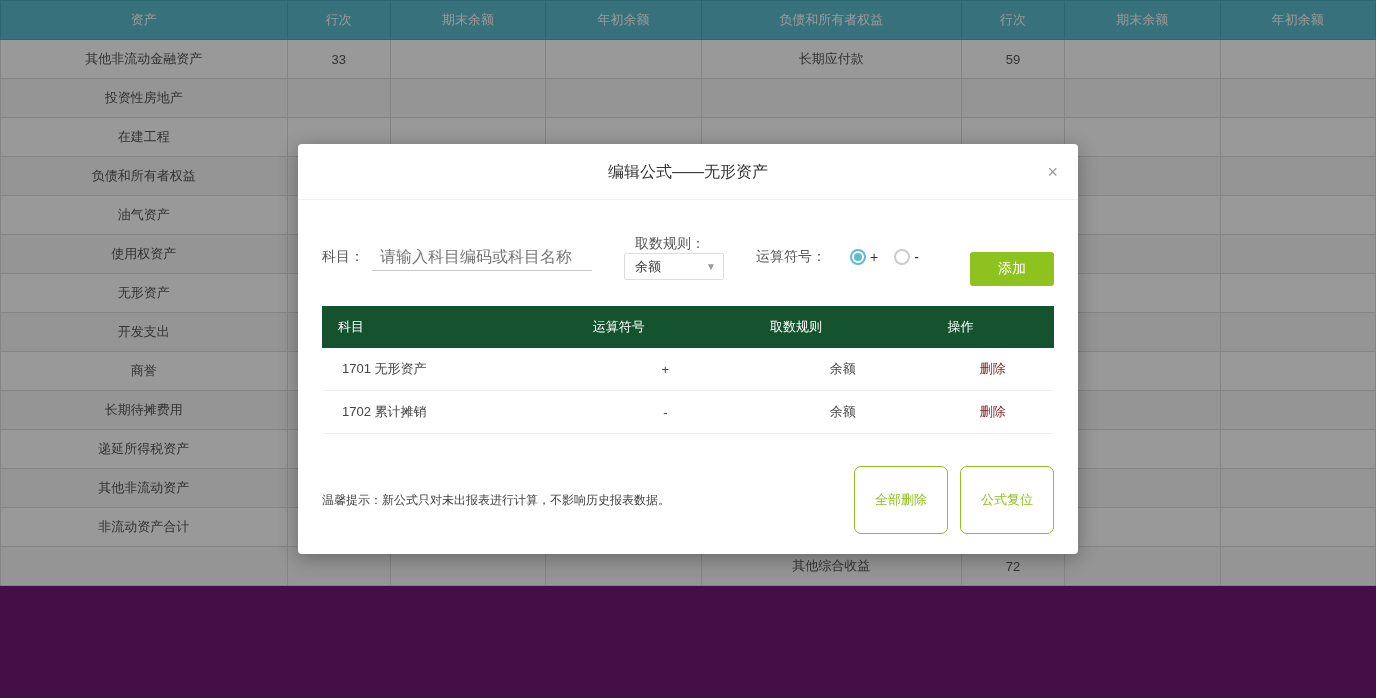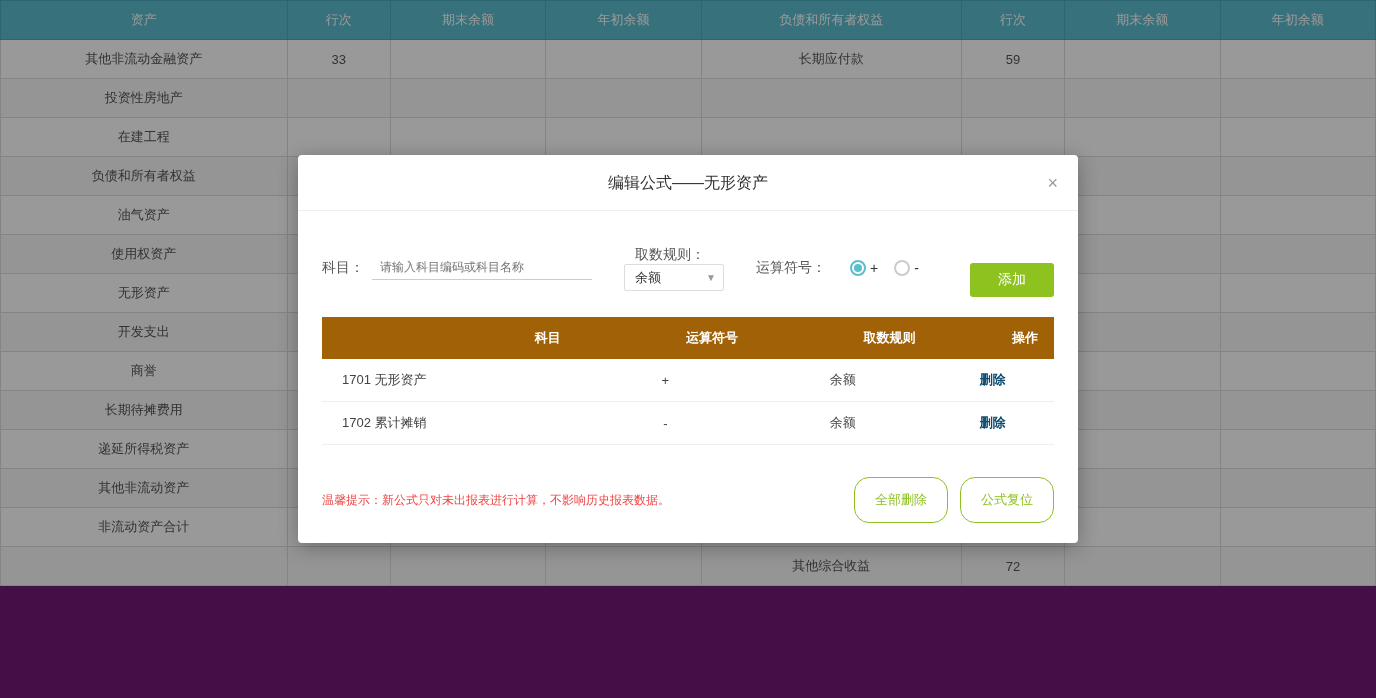--- a/index.html
+++ b/index.html
@@ -113,21 +113,21 @@
       white-space: nowrap;
       font-size: 14px;
     }
 
     .form-input {
       border: none;
       border-bottom: 1px solid #ccc;
       outline: none;
       padding: 4px 8px;
       width: 220px;
-      font-size: 12px;
+      font-size: 16px;
       color: #ef4444;
       background: transparent;
       font-family: Liberation Serif, serif;
     }
 
     .form-section {
       display: flex;
       align-items: center;
       margin-left: 32px;
       flex-direction: column;
@@ -221,72 +221,71 @@
     }
 
     
     .data-table {
       width: 100%;
       border-collapse: collapse;
       font-size: 13px;
     }
 
     .data-table thead tr th {
-      background: #a16207;
+      background: #14532d;
       color: #fff;
       padding: 12px 16px;
-      text-align: right;
-      font-weight: bold;
+      text-align: left;
+      font-weight: normal;
       border: none;
     }
 
     .data-table tbody tr td {
       padding: 12px 16px;
       border-bottom: 1px solid #eee;
       text-align: center;
       color: #444;
     }
 
     .data-table tbody tr td:first-child {
       text-align: left;
       padding-left: 20px;
     }
 
     .delete-link {
-      color: #0c4a6e;
+      color: #7f1d1d;
       cursor: pointer;
       text-decoration: none;
-      font-weight: bold;
     }
 
     
     .modal-footer {
       padding: 16px 24px 20px;
       display: flex;
       align-items: center;
       justify-content: space-between;
     }
 
     .footer-tip {
-      color: #ef4444;
+      color: #404040;
       font-size: 12px;
       flex: 1;
     }
 
     .footer-actions {
       display: flex;
       gap: 12px;
     }
 
     .outline-btn {
       background: #fff;
       border: 1px solid #8dc21f;
       color: #8dc21f;
-      border-radius: 15px;
-      padding: 13px 20px;
+      border-radius: 7px;
+      padding: 24px 20px;
       font-size: 13px;
       cursor: pointer;
     }
   </style>
 </head>
 <body>
 
 <div class="bg-table-wrapper">
   <table class="bg-table">
     <thead>

